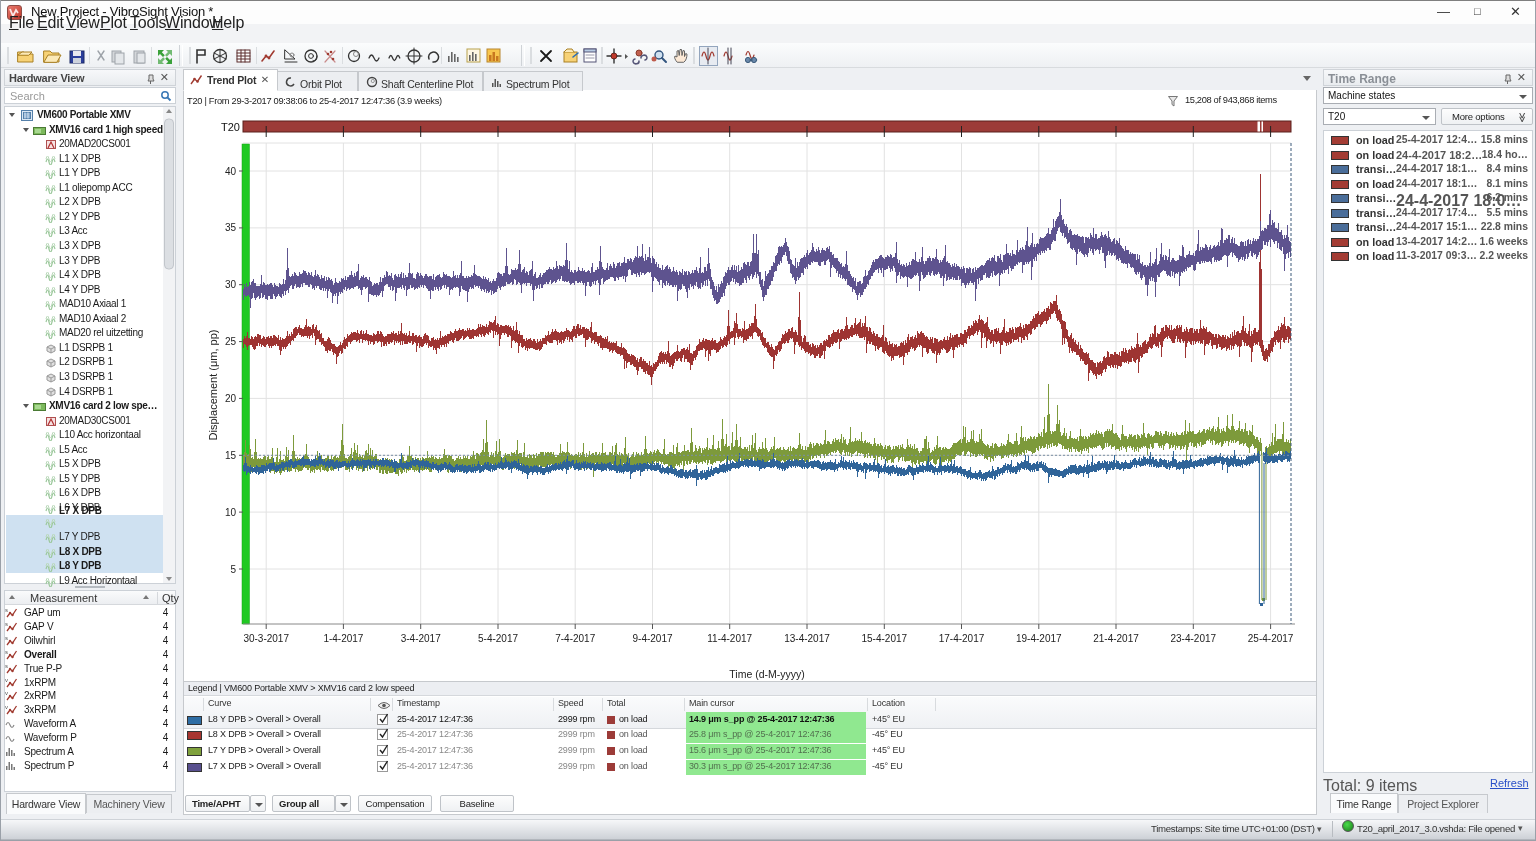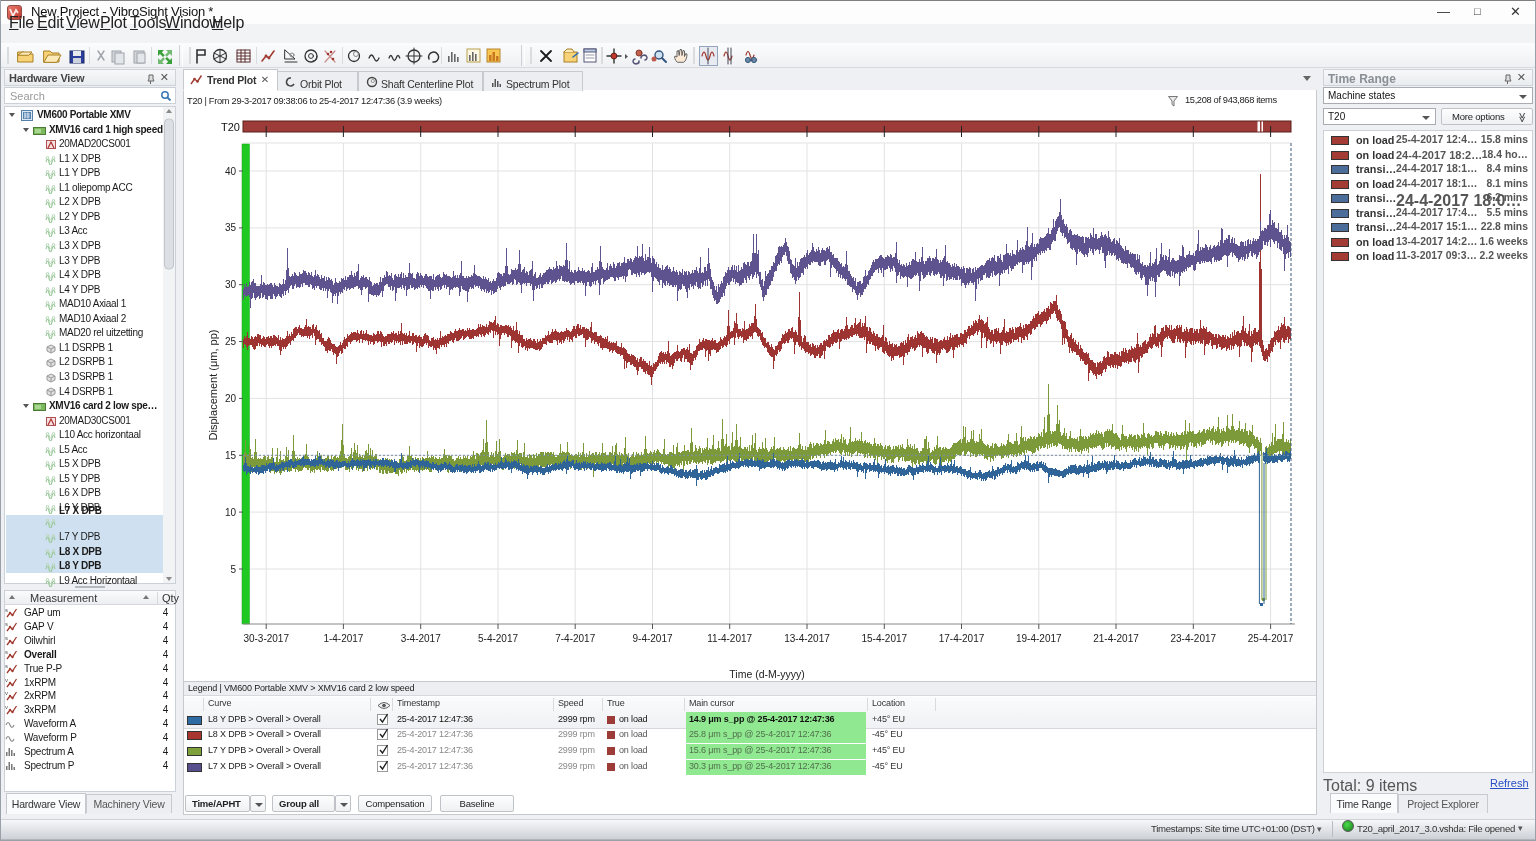--- a/index.html
+++ b/index.html
@@ -639,21 +639,21 @@
     <line x1="243" y1="455.3" x2="1291" y2="455.3" stroke="#7a8fa5" stroke-width="1" stroke-dasharray="2,2"></line>
     <line x1="1291" y1="143" x2="1291" y2="624" stroke="#3d5a7a" stroke-width="1" stroke-dasharray="3,2"></line>
   </svg>
 <div class="abs" style="left:184px;top:681px;width:1132px;height:15px;background:#eceef2;border-top:1px solid #c6c9cd;border-bottom:1px solid #d5d8dc">
     <span class="leg" style="position:absolute;left:4px;top:1px">Legend | VM600 Portable XMV &gt; XMV16 card 2 low speed</span>
   </div>
 <div class="abs" style="left:184px;top:697px;width:1132px;height:32px;background:linear-gradient(#fafbfc,#eff1f4);border-bottom:1px solid #d5d8dc">
     <span class="leg" style="position:absolute;left:24px;top:1px;color:#333">Curve</span>
     <span class="leg" style="position:absolute;left:213px;top:1px;color:#333">Timestamp</span>
     <span class="leg" style="position:absolute;left:374px;top:1px;color:#333">Speed</span>
-    <span class="leg" style="position:absolute;left:423px;top:1px;color:#333">True</span>
+    <span class="leg" style="position:absolute;left:423px;top:1px;color:#333">Total</span>
     <span class="leg" style="position:absolute;left:505px;top:1px;color:#333">Main cursor</span>
     <span class="leg" style="position:absolute;left:688px;top:1px;color:#333">Location</span>
     <svg style="position:absolute;left:193px;top:4px" width="14" height="9">
       <path d="M1 4.5 q6 -6 12 0 q-6 6 -12 0" fill="#eee" stroke="#666"></path>
       <circle cx="7" cy="4.5" r="1.8" fill="#555"></circle>
     </svg>
     <span style="position:absolute;left:19px;top:1px;width:1px;height:13px;background:#d8dbde"></span>
     <span style="position:absolute;left:186px;top:1px;width:1px;height:13px;background:#d8dbde"></span>
     <span style="position:absolute;left:208px;top:1px;width:1px;height:13px;background:#d8dbde"></span>
     <span style="position:absolute;left:369px;top:1px;width:1px;height:13px;background:#d8dbde"></span>

